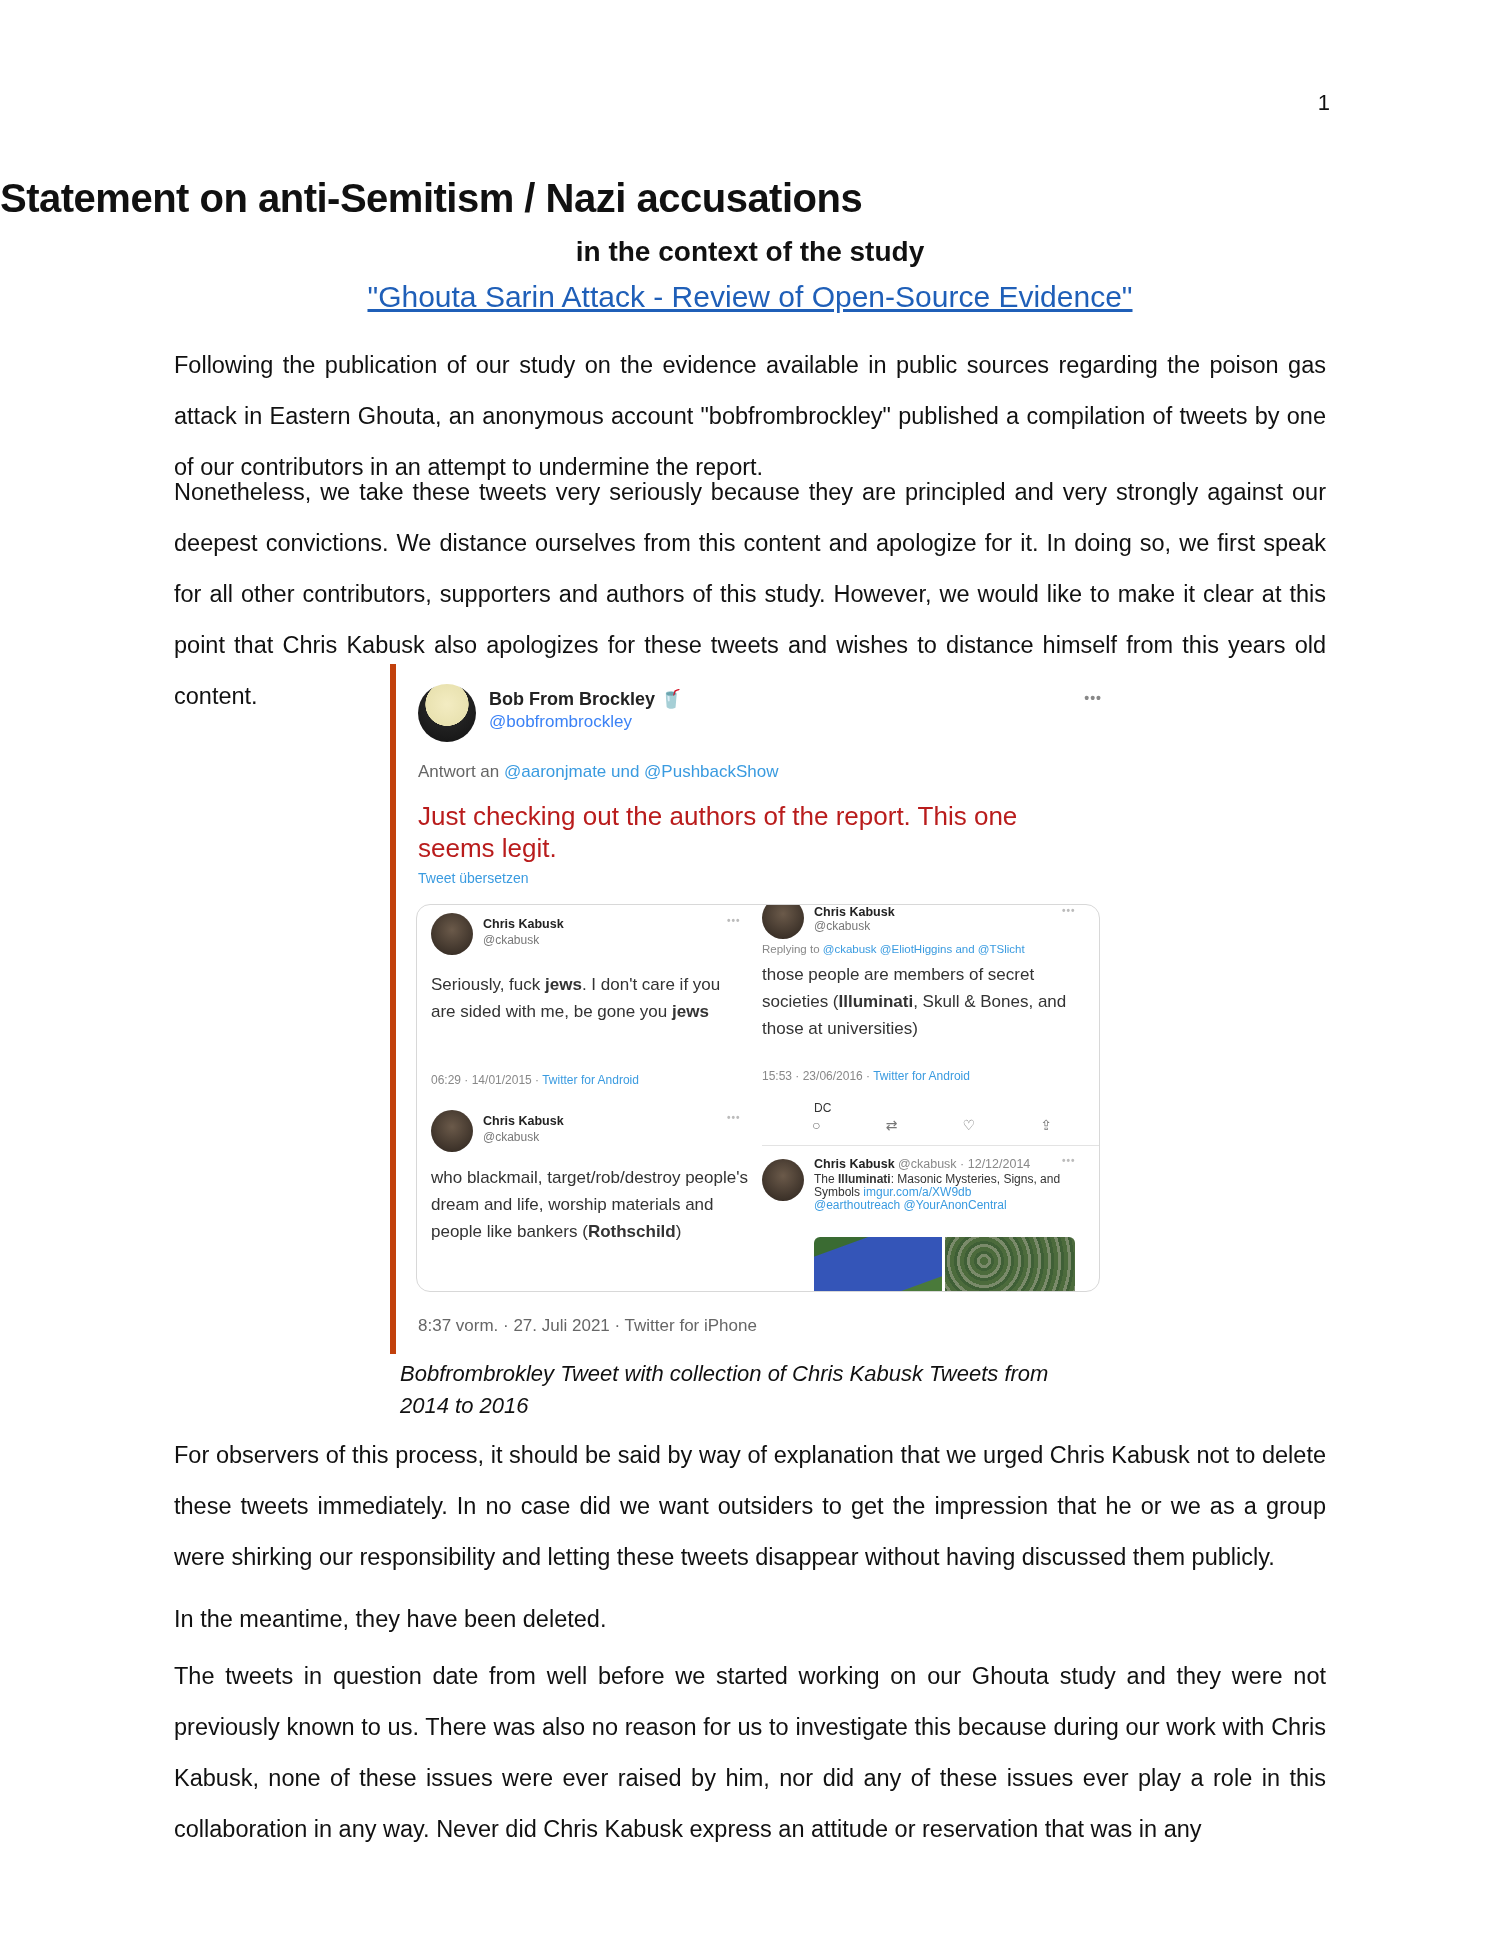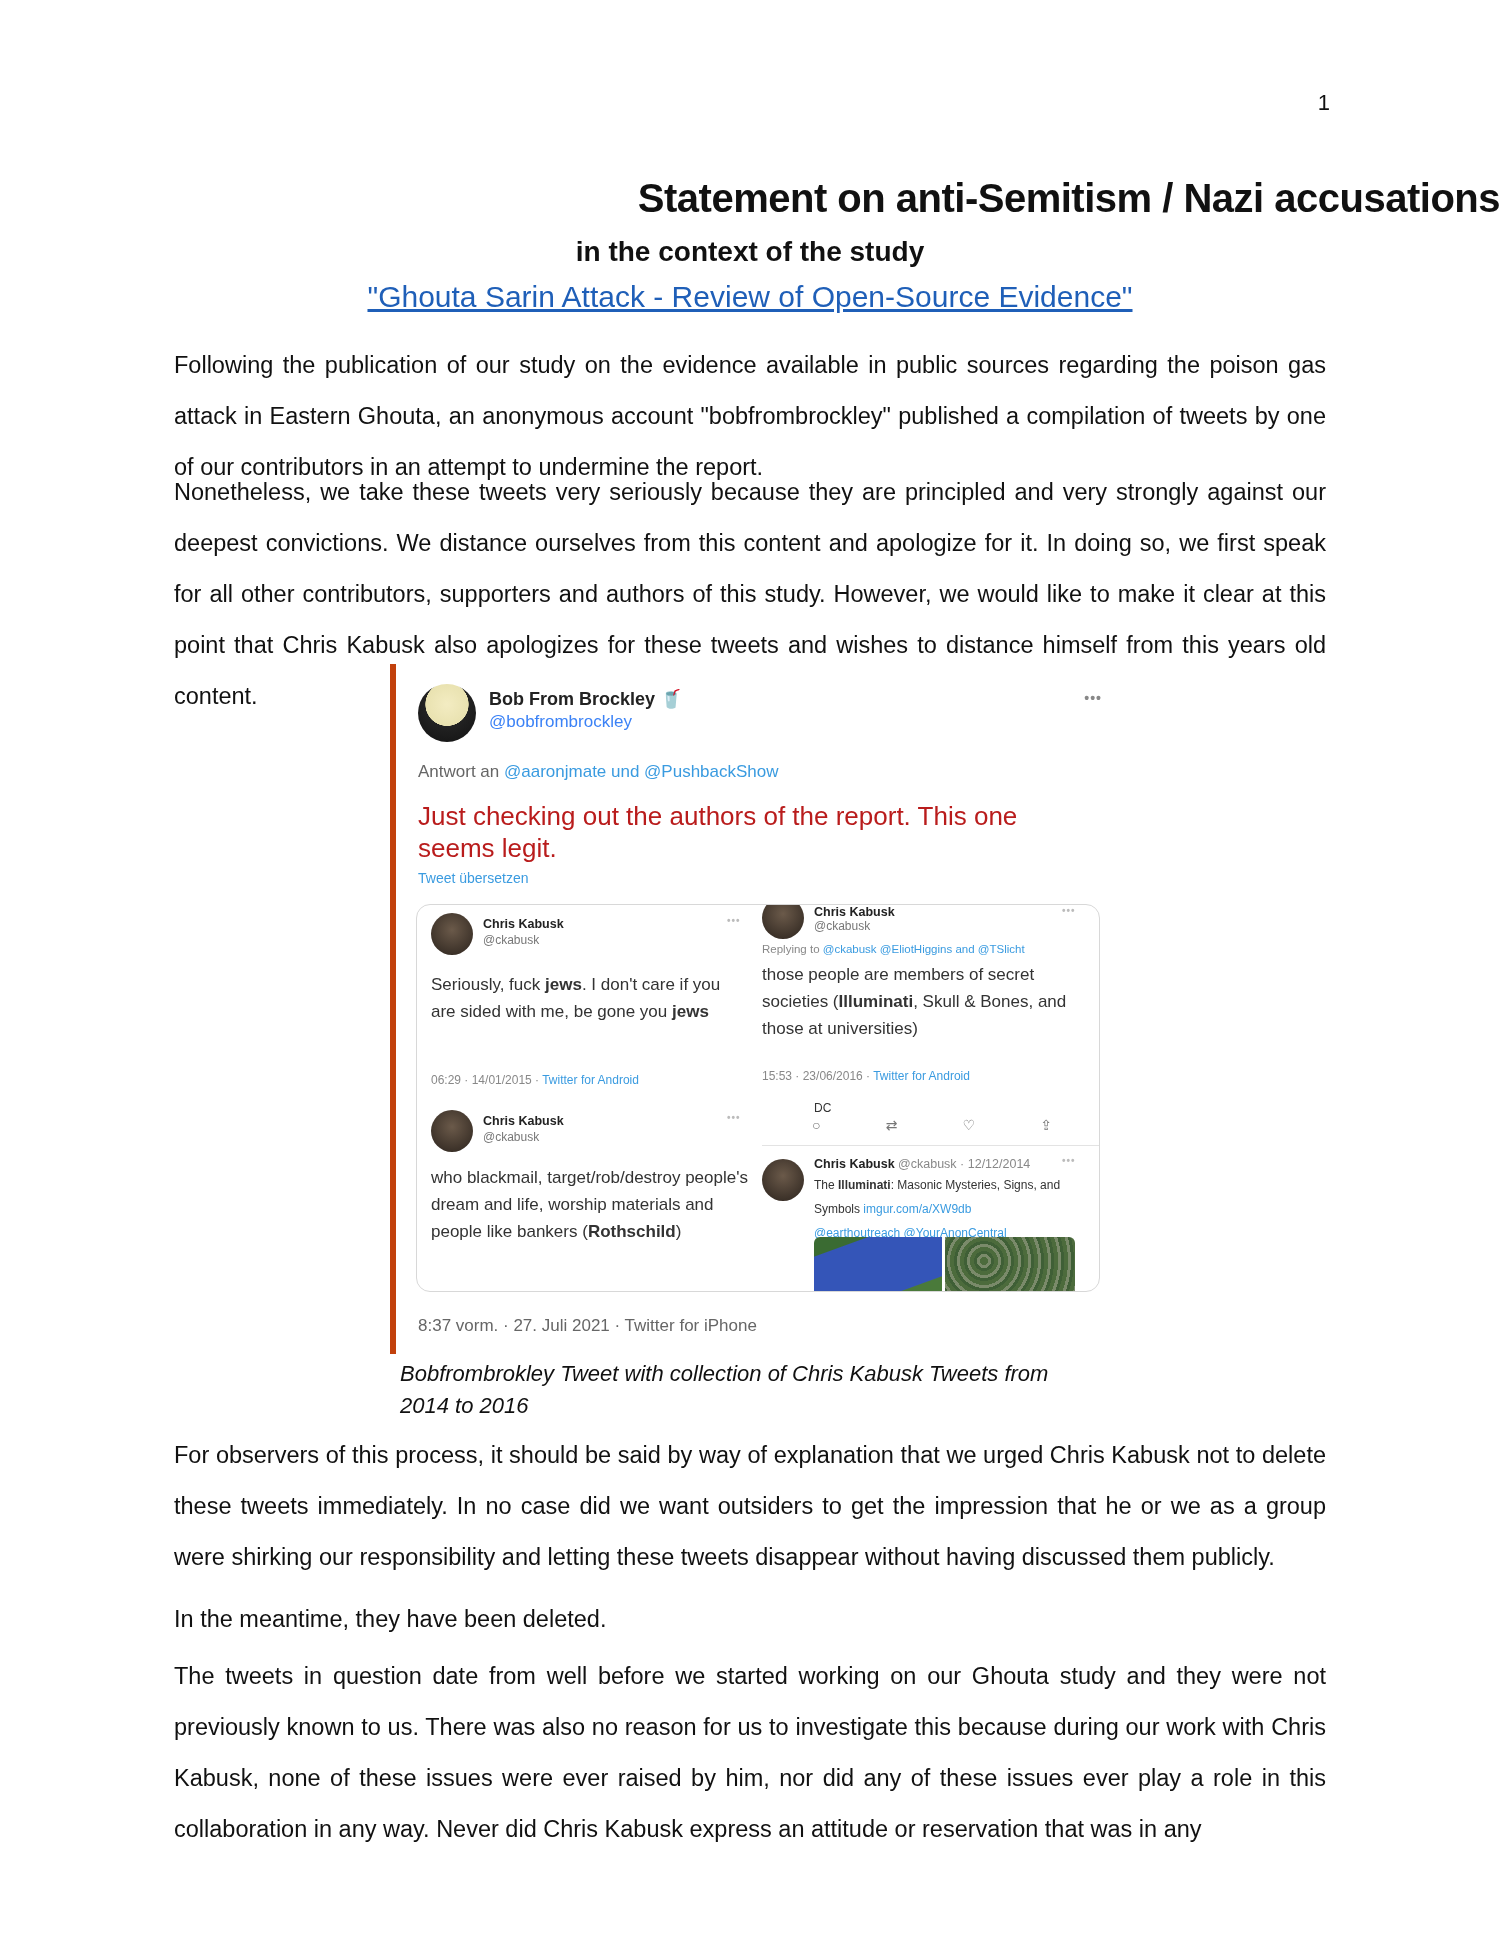--- a/index.html
+++ b/index.html
@@ -1,18 +1,18 @@
 <!DOCTYPE html>
 <html><head>
 <meta charset="utf-8">
 <style>
   html, body { margin:0; padding:0; background:#fff; }
   body { width:1500px; height:1942px; position:relative; font-family:"Liberation Sans", sans-serif; color:#111; overflow:hidden; }
   .page-number { position:absolute; top:90px; right:170px; font-size:22px; }
-  .title { position:absolute; top:176px; left:0; width:1500px; text-align:right; font-size:40px; font-weight:bold; letter-spacing:-0.5px; }
+  .title { position:absolute; top:176px; left:0; width:1500px; text-align:left; font-size:40px; font-weight:bold; letter-spacing:-0.5px; }
   .subtitle { position:absolute; top:236px; left:0; width:1500px; text-align:center; font-size:28px; font-weight:bold; }
   .study-link { position:absolute; top:280px; left:0; width:1500px; text-align:center; font-size:30px; }
   .study-link a { color:#1f5fb8; text-decoration:underline; }
   .para { position:absolute; left:174px; width:1152px; font-size:23.5px; line-height:51px; text-align:justify; }
   .figure { position:absolute; left:390px; top:664px; width:726px; height:690px; background:#fff; border-left:6px solid #c2410c; }
   .fig-caption { position:absolute; left:400px; top:1358px; width:700px; font-size:22px; line-height:32px; font-style:italic; }
   .avatar { border-radius:50%; background:radial-gradient(circle at 50% 40%, #6b5a4a, #2a221c); display:inline-block; }
   .bob-avatar { position:absolute; left:22px; top:20px; width:58px; height:58px; background:radial-gradient(circle at 50% 35%, #f3ecc2 0%, #e9e2b0 45%, #222 46%, #111 100%); }
   .bob-name { position:absolute; left:93px; top:24px; font-size:18px; font-weight:bold; color:#222; }
   .bob-handle { position:absolute; left:93px; top:48px; font-size:17px; color:#3b82f6; }
@@ -111,21 +111,21 @@
       </div>
     </div>
     <div class="divider-h" style="left:345px;top:240px;width:337px;"></div>
 
     <div class="sub" style="left:345px;top:248px;width:337px;height:140px;">
       <span class="avatar av" style="left:0;top:6px;"></span>
       <div class="nm" style="left:52px;top:4px;font-size:12.5px;">
         <span>Chris Kabusk</span> <span style="font-weight:normal;color:#888;">@ckabusk · 12/12/2014</span>
       </div>
       <div class="more" style="left:300px;top:2px;font-size:10px;color:#bbb;">•••</div>
-      <div class="tx" style="left:52px;top:20px;width:280px;font-size:12px;line-height:24px;">
+      <div class="tx" style="left:52px;top:20px;width:280px;font-size:12px;line-height:13px;">
         <span>The </span><b>Illuminati</b><span>: Masonic Mysteries, Signs, and Symbols </span><span class="blue">imgur.com/a/XW9db</span><br><span class="blue">@earthoutreach @YourAnonCentral</span>
       </div>
       <div class="map1" style="left:52px;top:84px;width:128px;height:60px;"></div>
       <div class="map2" style="left:183px;top:84px;width:130px;height:60px;"></div>
     </div>
   </div>
 
   <div class="fig-footer">8:37 vorm. · 27. Juli 2021 · Twitter for iPhone</div>
 </div>
 

